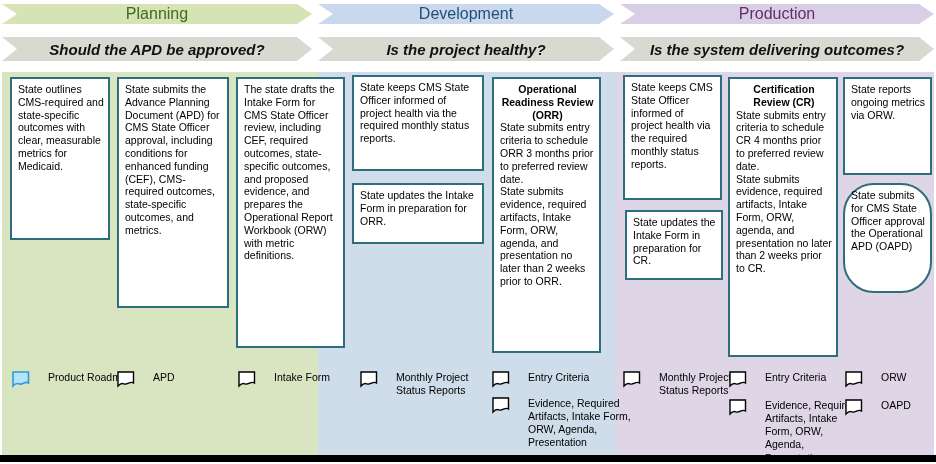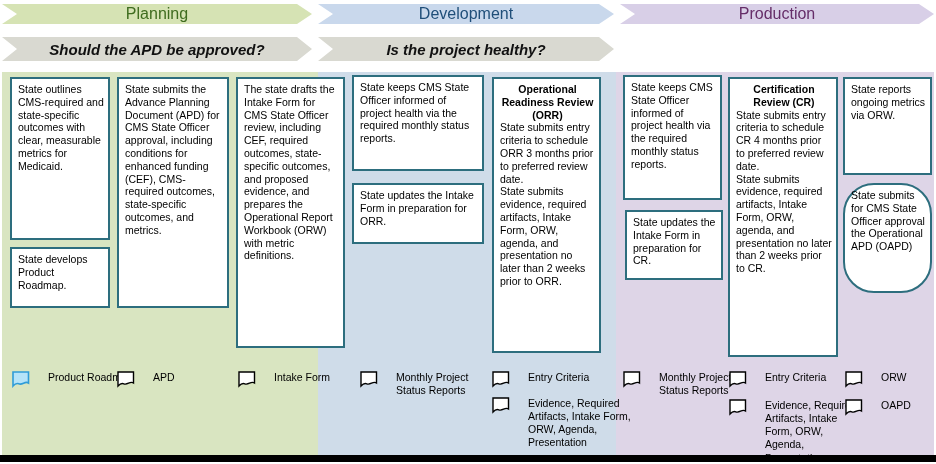--- a/index.html
+++ b/index.html
@@ -59,26 +59,26 @@
   <div class="arrow phase-arrow arr-production">
     <span>Production</span>
   </div>
 
   <div class="arrow question-arrow q-planning">
     <span>Should the APD be approved?</span>
   </div>
   <div class="arrow question-arrow q-development">
     <span>Is the project healthy?</span>
   </div>
+  <div class="arrow question-arrow q-production">
+    <span>Is the system delivering outcomes?</span>
+  </div>
 
   <div class="tbox" style="left:10px;top:77px;width:100px;height:163px;">
     <p class="para">State outlines CMS-required and state-specific outcomes with clear, measurable metrics for Medicaid.</p>
-  </div>
-  <div class="tbox" style="left:10px;top:247px;width:100px;height:61px;">
-    <p class="para">State develops Product Roadmap.</p>
   </div>
   <div class="tbox" style="left:117px;top:77px;width:112px;height:231px;">
     <p class="para">State submits the Advance Planning Document (APD) for CMS State Officer approval, including conditions for enhanced funding (CEF), CMS-required outcomes, state-specific outcomes, and metrics.</p>
   </div>
   <div class="tbox" style="left:236px;top:77px;width:109px;height:271px;">
     <p class="para">The state drafts the Intake Form for CMS State Officer review, including CEF, required outcomes, state-specific outcomes, and proposed evidence, and prepares the Operational Report Workbook (ORW) with metric definitions.</p>
   </div>
 
   <div class="tbox" style="left:352px;top:75px;width:132px;height:96px;">
     <p class="para">State keeps CMS State Officer informed of project health via the required monthly status reports.</p>

